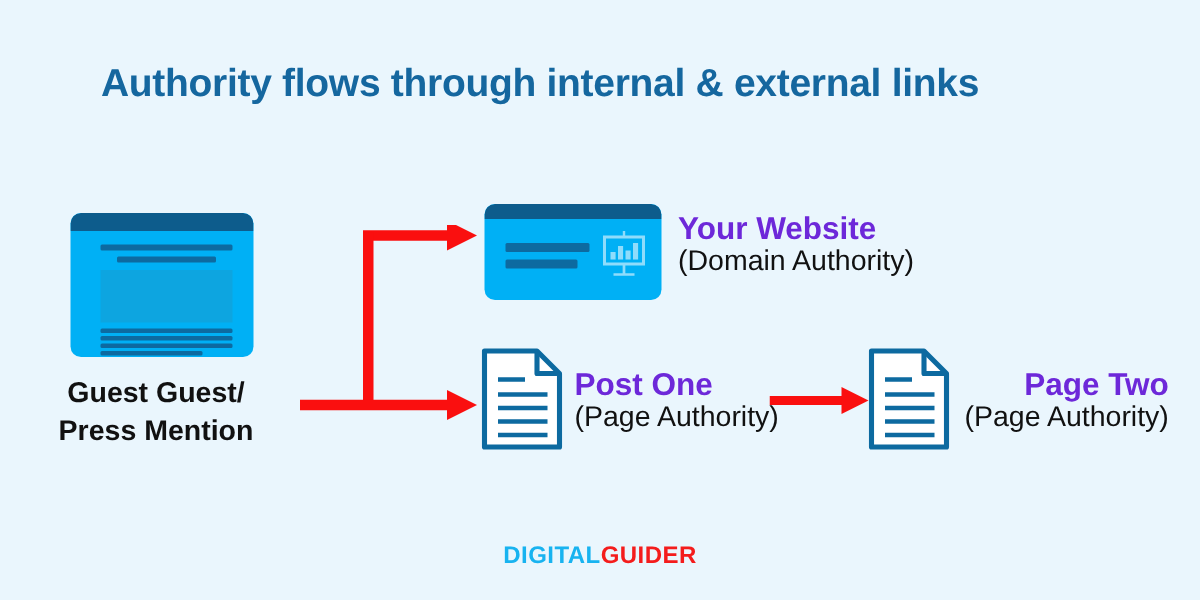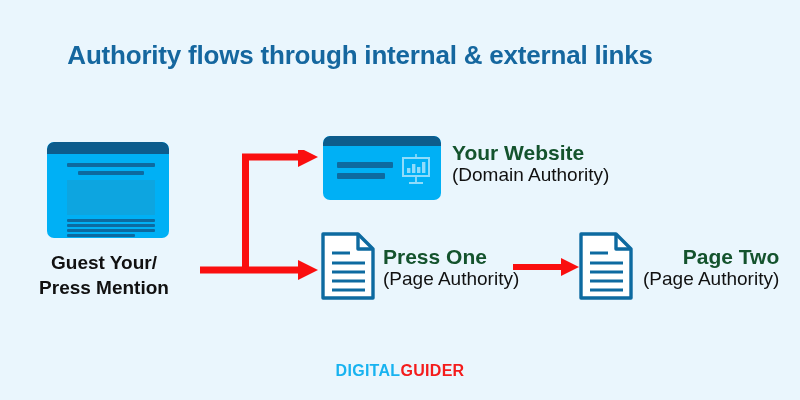--- a/index.html
+++ b/index.html
@@ -120,21 +120,21 @@
     top: 18px;
   }
 
   
   .item-text {
     position: absolute;
   }
   .item-title {
     font-size: 21px;
     font-weight: bold;
-    color: #14532d;
+    color: #6d28d9;
     line-height: 24px;
     white-space: nowrap;
   }
   .item-sub {
     font-size: 19px;
     font-weight: normal;
     color: #111111;
     line-height: 20px;
     white-space: nowrap;
   }
@@ -169,21 +169,21 @@
     <div class="bl" style="left:20px; top:21px; width:88px;"></div>
     <div class="bl" style="left:31px; top:29px; width:66px;"></div>
     <div class="browser-body-box"></div>
     <div class="bl" style="left:20px; top:77px; width:88px; height:3px;"></div>
     <div class="bl" style="left:20px; top:82px; width:88px; height:3px;"></div>
     <div class="bl" style="left:20px; top:87px; width:88px; height:3px;"></div>
     <div class="bl" style="left:20px; top:92px; width:68px; height:3px;"></div>
   </div>
 
   <div class="guest-label">
-    <div>Guest Your/</div>
+    <div>Guest Guest/</div>
     <div>Press Mention</div>
   </div>
 
   <svg class="arrow-svg" width="135" height="130" viewBox="0 0 135 130">
 
     <path d="M 52 7 L 110 7" stroke="#fa0f0f" stroke-width="7" fill="none"></path>
     <polygon points="108,-3 128,7 108,17" fill="#fa0f0f"></polygon>
 
     <path d="M 55.5 5 L 55.5 120" stroke="#fa0f0f" stroke-width="7" fill="none"></path>
 
@@ -220,21 +220,21 @@
       <path d="M 38 3 L 38 18 L 53 18" fill="none" stroke="#0d6aa0" stroke-width="3.4" stroke-linejoin="round"></path>
       <line x1="12" y1="22" x2="30" y2="22" stroke="#0d6aa0" stroke-width="3"></line>
       <line x1="12" y1="32" x2="45" y2="32" stroke="#0d6aa0" stroke-width="3"></line>
       <line x1="12" y1="41" x2="45" y2="41" stroke="#0d6aa0" stroke-width="3"></line>
       <line x1="12" y1="50" x2="45" y2="50" stroke="#0d6aa0" stroke-width="3"></line>
       <line x1="12" y1="59" x2="45" y2="59" stroke="#0d6aa0" stroke-width="3"></line>
     </svg>
   </div>
 
   <div class="item-text" style="left:383px; top:245px;">
-    <div class="item-title">Press One</div>
+    <div class="item-title">Post One</div>
     <div class="item-sub">(Page Authority)</div>
   </div>
 
   <svg style="position:absolute; left:513px; top:255px;" width="68" height="24" viewBox="0 0 68 24">
     <path d="M 0 12 L 50 12" stroke="#fa0f0f" stroke-width="6" fill="none"></path>
     <polygon points="48,3 66,12 48,21" fill="#fa0f0f"></polygon>
   </svg>
 
   <div class="doc-wrap" style="left:578px; top:231px;">
     <svg width="56" height="70" viewBox="0 0 56 70">

